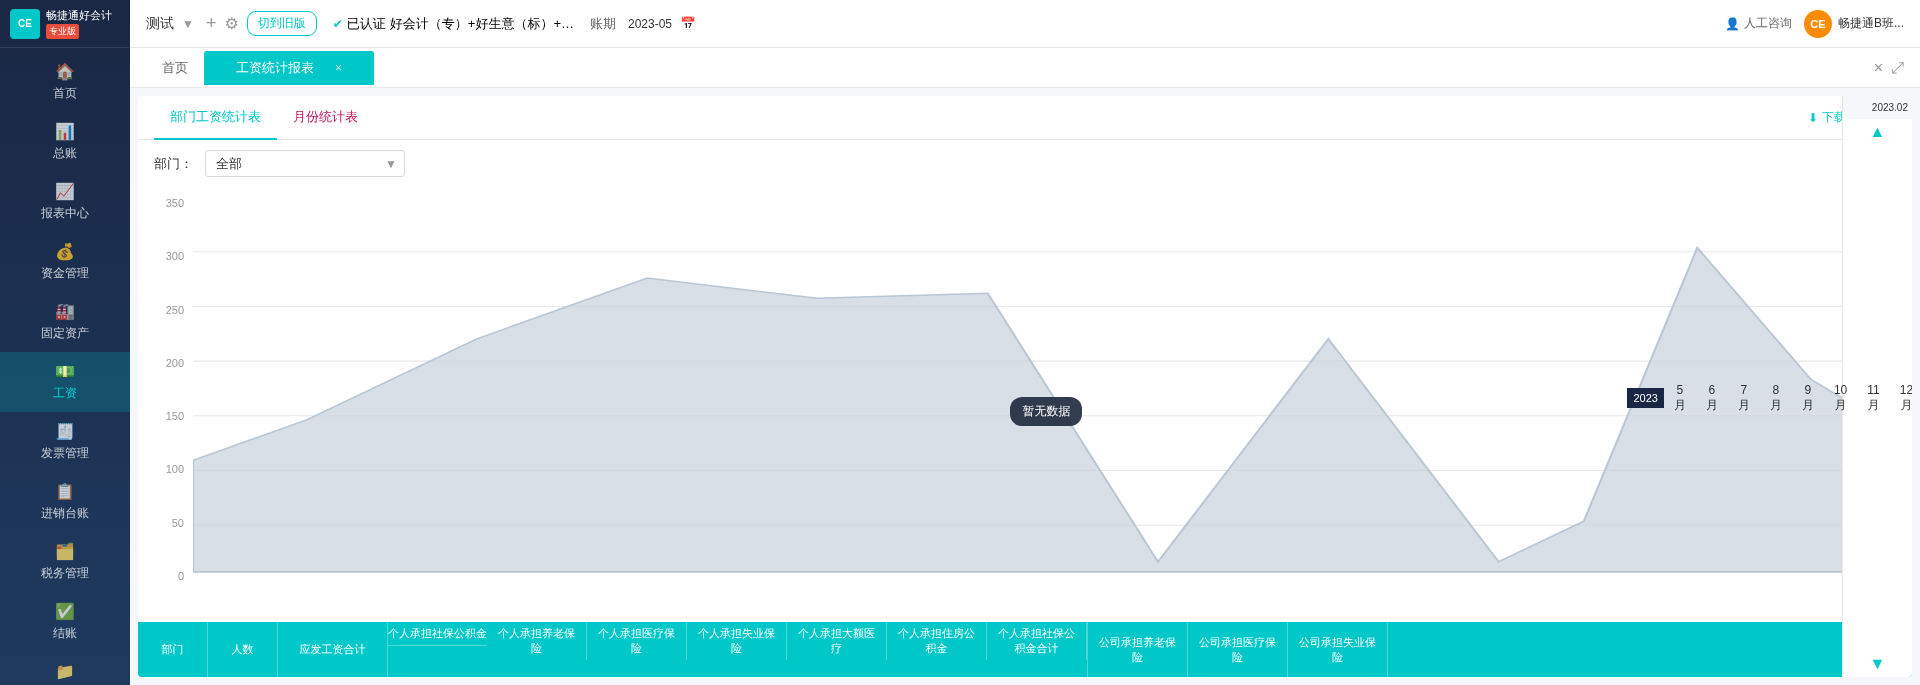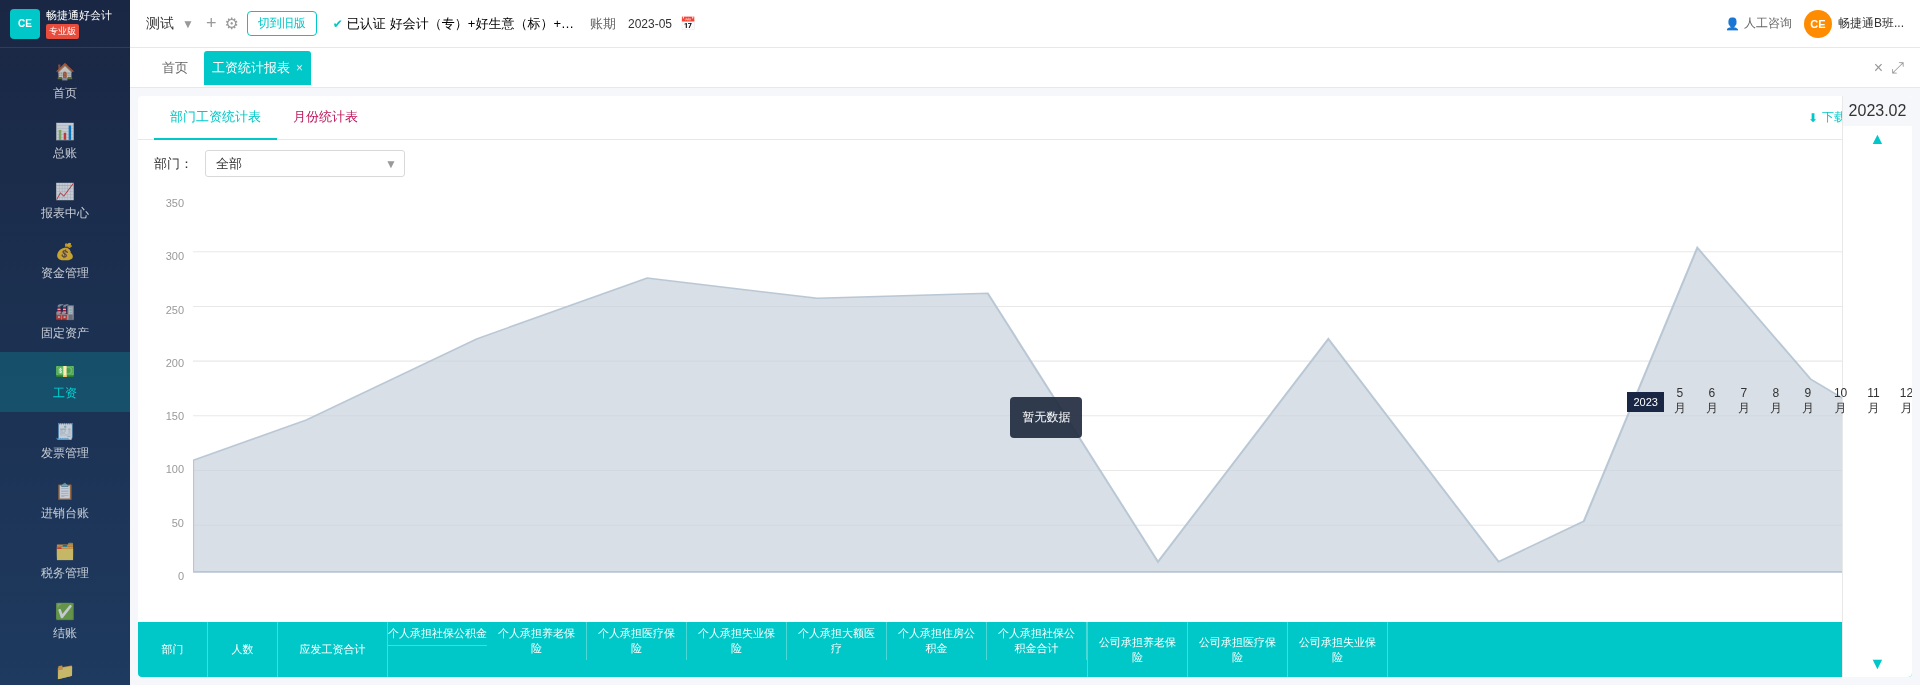--- a/index.html
+++ b/index.html
@@ -40,21 +40,21 @@
       position: fixed; left: 130px; top: 0; right: 0; height: 48px;
       background: white; display: flex; align-items: center; padding: 17px 16px;
       border-bottom: 1px solid #e8e8e8; z-index: 99; gap: 8px;
     }
     .topbar-company { font-size: 14px; color: #333; font-weight: 500; }
     .topbar-arrow { color: #999; font-size: 12px; cursor: pointer; }
     .topbar-add { color: #999; font-size: 18px; cursor: pointer; margin-left: 4px; }
     .topbar-settings { color: #999; font-size: 16px; cursor: pointer; }
     .topbar-switch {
       border: 1px solid #00c8c8; color: #00c8c8; padding: 3px 10px;
-      border-radius: 4px; font-size: 12px; cursor: pointer; background: white;
+      border-radius: 9px; font-size: 12px; cursor: pointer; background: white;
     }
     .topbar-badge {
       display: flex; align-items: center; gap: 4px; margin-left: 8px;
     }
     .badge-certified { color: #00c8c8; font-size: 12px; }
     .topbar-period { font-size: 12px; color: #333; margin-left: 4px; }
     .topbar-right { margin-left: auto; display: flex; align-items: center; gap: 12px; }
     .topbar-help { color: #666; font-size: 12px; cursor: pointer; display: flex; align-items: center; gap: 4px; }
     .topbar-user { display: flex; align-items: center; gap: 6px; cursor: pointer; }
     .user-avatar {
@@ -73,23 +73,23 @@
     
     .tab-bar {
       background: white; display: flex; align-items: center;
       border-bottom: 1px solid #e8e8e8; padding: 0 16px; height: 40px;
       flex-shrink: 0;
     }
     .tab-home {
       padding: 8px 16px; font-size: 13px; color: #666; cursor: pointer;
     }
     .tab-active {
-      background: #00c8c8; color: white; padding: 8px 8px;
+      background: #00c8c8; color: white; padding: 8px 32px;
       font-size: 13px; border-radius: 3px 3px 0 0; cursor: pointer;
-      display: flex; align-items: center; gap: 6px;
+      display: flex; align-items: center; gap: 21px;
     }
     .tab-close { font-size: 12px; opacity: 0.8; }
 
     
     .main-panel {
       flex: 1; background: white; margin: 8px; border-radius: 4px;
       display: flex; flex-direction: column; overflow: hidden; position: relative;
     }
 
     
@@ -170,21 +170,21 @@
     }
 
     
     .date-panel {
       position: absolute; right: 0; top: 0; width: 70px;
       background: white; border-left: 1px solid #e8e8e8;
       display: flex; flex-direction: column; align-items: center;
       height: 100%; z-index: 10; font-size: 12px;
     }
     .date-year-label {
-      font-size: 16px; color: #333; padding: 6px 4px; text-align: center;
+      font-size: 10px; color: #333; padding: 6px 4px; text-align: right;
       background: #f5f7fa; width: 100%;
     }
     .date-scroll-up, .date-scroll-down {
       color: #00c8c8; font-size: 16px; cursor: pointer; padding: 4px;
     }
     .date-months { flex: 1; overflow: hidden; display: flex; flex-direction: row; align-items: center; }
     .date-month {
       padding: 5px 10px; font-size: 12px; color: #333; cursor: pointer;
       text-align: center;
     }
@@ -192,21 +192,21 @@
       background: #3b82f6; color: white; border-radius: 3px; margin: 0 20px;
     }
     .date-year-section {
       background: #1a2744; color: white; padding: 4px 6px;
       font-size: 11px; text-align: center; width: 100%; cursor: pointer;
     }
 
     
     .chart-tooltip {
       position: absolute; background: rgba(30,40,60,0.9); color: white;
-      padding: 12px 12px; border-radius: 4px; font-size: 12px;
+      padding: 6px 12px; border-radius: 12px; font-size: 12px;
       pointer-events: none;
     }
     .panel-ctrl-btn { color: #999; cursor: pointer; font-size: 16px; }
   </style>
 </head>
 <body>
 
 <div class="sidebar">
   <div class="sidebar-logo">
     <div class="logo-icon">

